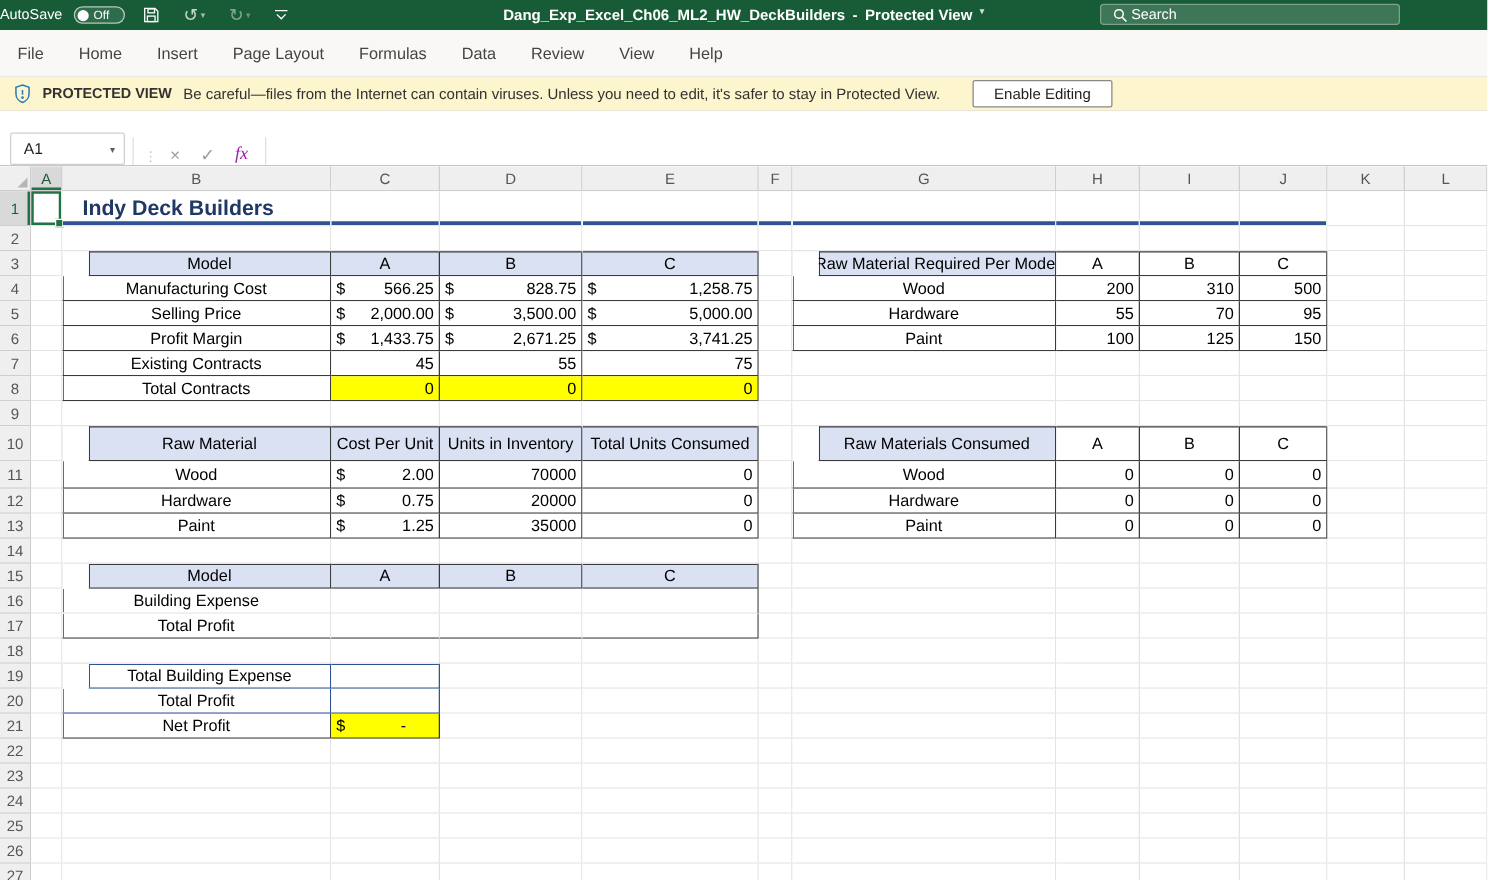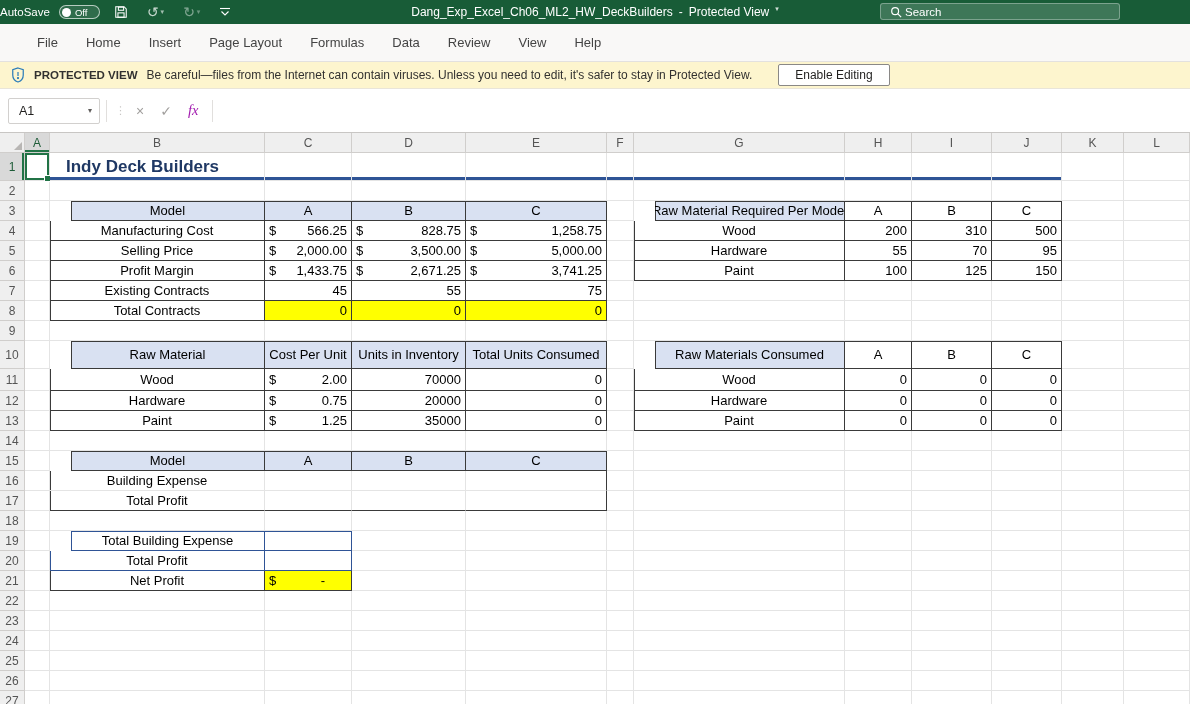--- a/index.html
+++ b/index.html
@@ -12,40 +12,40 @@
   .tb-txt { font-size:11.5px; }
   .pill { display:flex; align-items:center; width:41px; height:14px; border:1px solid rgba(255,255,255,.65);
           border-radius:8px; background:rgba(255,255,255,.10); cursor:pointer; }
   .knob { width:9px; height:9px; border-radius:50%; background:#fff; margin-left:2px; }
   .pill-txt { font-size:9.5px; margin-left:4px; }
   .tb-btn { display:flex; align-items:center; gap:2px; padding:2px 5px; cursor:pointer; background:none; border:none; color:#fff; }
   .glyph { font-size:14px; line-height:1; }
   .mini { font-size:7px; opacity:.8; }
   .dim1 { opacity:.75; } .dim2 { opacity:.45; }
   .tb-title { position:absolute; left:50%; transform:translateX(-50%); display:flex; align-items:flex-start; gap:6px;
-              font-size:12px; white-space:nowrap; cursor:pointer; }
+              font-size:12px; white-space:nowrap; cursor:pointer;font-weight:bold; }
   .searchbox { position:absolute; right:70px; top:3px; width:240px; height:17px; border-radius:3px;
                background:rgba(255,255,255,.17); border:1px solid rgba(255,255,255,.32);
                display:flex; align-items:center; gap:3px; padding-left:9px; font-size:11.5px; cursor:text; }
 
   
-  .ribbon { height:38px; background:#F9F8F7; display:flex; align-items:center; padding-left:23px;
+  .ribbon { height:38px; background:#F9F8F7; display:flex; align-items:center; padding-left:0;
             border-bottom:1px solid #E3E1DF; }
   .rtab { font-size:13px; color:#444; padding:0 14px; height:100%; display:flex; align-items:center; cursor:pointer; }
 
   
   .pvbar { height:27px; background:#FDF5CE; display:flex; align-items:center; padding-left:11px; gap:9px;
            border-bottom:1px solid #E9E5D9; color:#323130; }
   .pv-label { font-weight:bold; font-size:11.5px; }
   .pv-msg { font-size:12px; }
   .pv-btn { margin-left:17px; background:#fff; border:1px solid #8A8886; border-radius:2px; padding:3px 16px;
             font-size:12px; color:#201F1E; cursor:pointer; font-family:inherit; }
 
   
-  .fbar { height:44px; background:#fff; border-bottom:1px solid #C8C6C4; display:flex; align-items:center; }
+  .fbar { height:44px; background:#fff; border-bottom:1px solid #C8C6C4; display:flex; align-items:flex-end; }
   .namebox { width:92px; height:26px; border:1px solid #D2D0CE; border-radius:2px; display:flex; align-items:center;
              justify-content:space-between; padding:0 7px 0 10px; font-size:12.5px; color:#201F1E; margin-left:8px; cursor:pointer; }
   .nb-arrow { font-size:8px; color:#605E5C; }
   .fdiv { width:1px; height:22px; background:#E1DFDD; margin:0 6px; }
   .fgrip { color:#C8C6C4; font-size:11px; margin:0 2px; }
   .ficon { font-size:14px; color:#A19F9D; padding:0 8px; cursor:pointer; }
   .fx { font-style:italic; font-family:"Liberation Serif", serif; font-size:14.5px; color:#a21caf; padding:0 8px; cursor:pointer; }
   .finput { flex:1; height:26px; cursor:text; }
 
   

